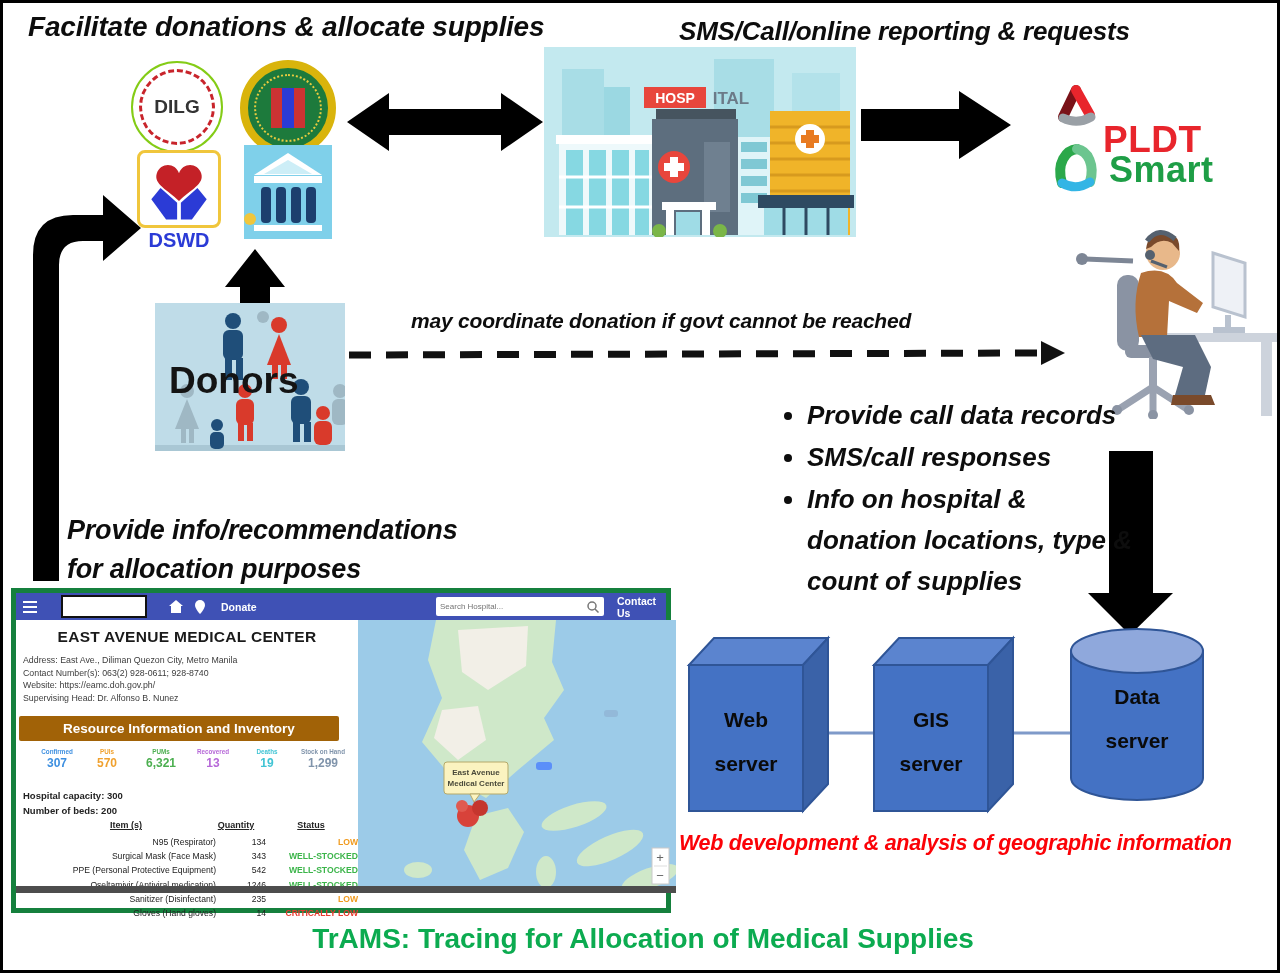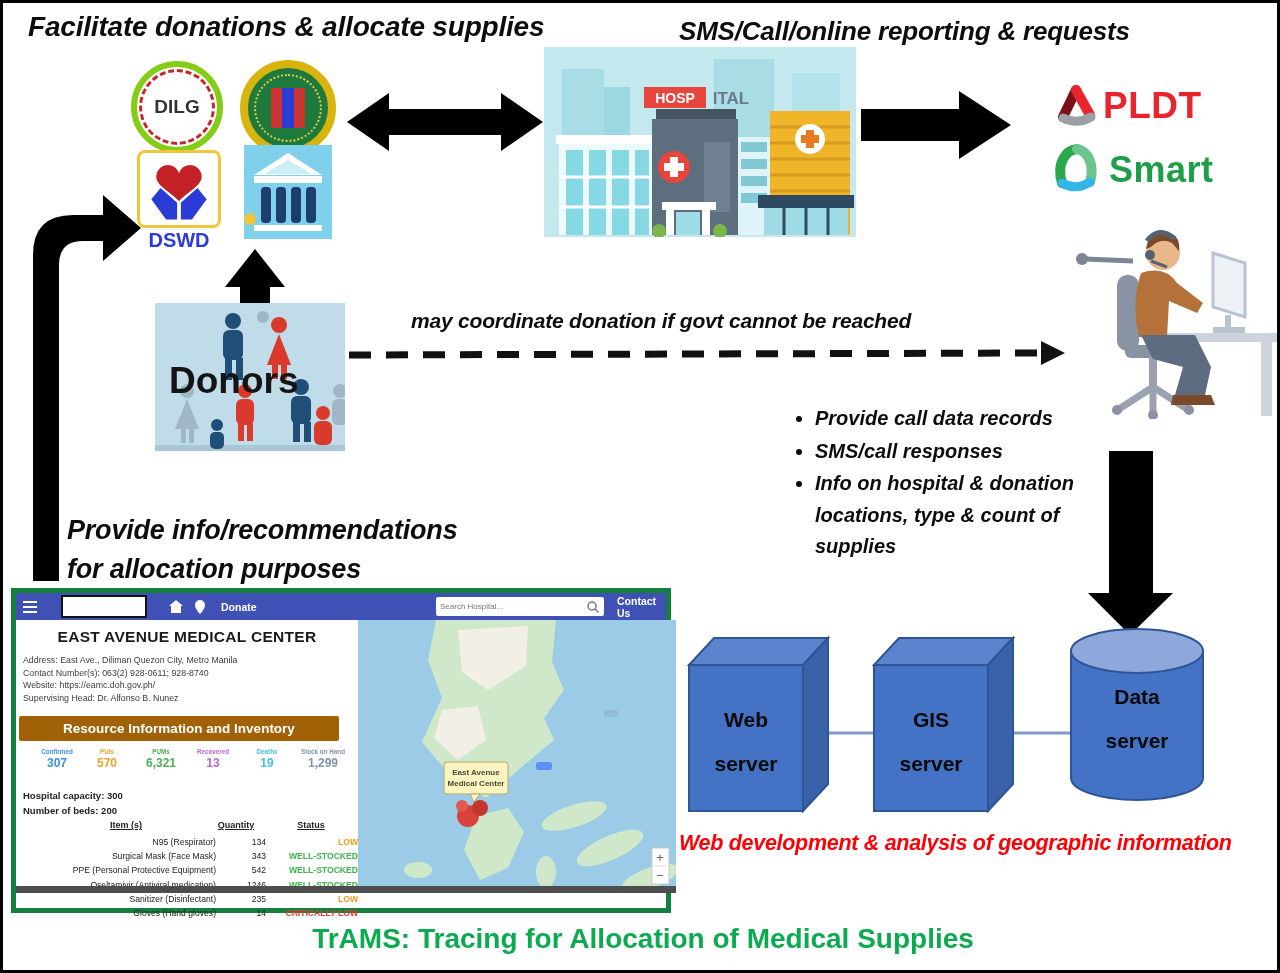--- a/index.html
+++ b/index.html
@@ -6,32 +6,32 @@
   #stage{
     position:relative;width:1280px;height:973px;background:#ffffff;
     border:3px solid #000;box-sizing:border-box;overflow:hidden;
     font-family:"Liberation Sans", sans-serif;color:#111;
   }
   .abs{position:absolute;}
   .hd{font-weight:bold;font-style:italic;color:#0d0d0d;letter-spacing:-0.2px;}
   svg text{font-family:"Liberation Sans", sans-serif;}
   
   .circle-logo{border-radius:50%;box-sizing:border-box;display:flex;align-items:center;justify-content:center;}
-  #dilg{width:92px;height:92px;border:6px solid #84cc16;background:#fff;}
+  #dilg{width:92px;height:92px;border:2px solid #84cc16;background:#fff;}
   #dilg .inner{width:70px;height:70px;border:3px dashed #c8242b;border-radius:50%;display:flex;align-items:center;justify-content:center;font-weight:bold;font-size:19px;color:#333;}
   #doh{width:96px;height:96px;border:8px solid #d9b40c;background:#1d7a3c;position:relative;}
   #doh .ring{position:absolute;inset:6px;border:2px dotted #e9cb3f;border-radius:50%;}
   #doh .emblem{width:34px;height:40px;display:flex;}
   #doh .emblem div{flex:1;}
   #dswd-box{width:84px;height:78px;background:#fff;border:3px solid #f0c63c;border-radius:8px;box-sizing:border-box;}
   .logo-caption{font-weight:bold;color:#2b3bd6;font-size:20px;text-align:center;}
-  #pldt-text{font-weight:bold;font-size:37px;color:#e8252c;letter-spacing:0.5px;}
+  #pldt-text{font-weight:bold;font-size:37px;color:#e8252c;letter-spacing:0.5px;margin-top:34px;}
   #smart-text{font-weight:bold;font-size:36px;color:#1e9e46;letter-spacing:0.5px;}
   
-  #bullets{width:330px;margin:16px;padding-left:28px;font-weight:bold;font-style:italic;font-size:20px;line-height:1.58;color:#0d0d0d;}
+  #bullets{width:330px;margin:8px;padding-left:28px;font-weight:bold;font-style:italic;font-size:26px;line-height:1.58;color:#0d0d0d;}
   #bullets li{margin-bottom:1px;}
   
   .server-label{font-weight:bold;font-size:21px;color:#0a0a0a;text-align:center;line-height:2.1;}
   
   #webapp{left:8px;top:585px;width:660px;height:325px;background:#fff;border:5px solid #15803d;box-sizing:border-box;}
   #navbar{position:absolute;left:0;top:0;width:100%;height:27px;background:#3f51b5;display:flex;align-items:center;}
   #navbar .white-box{width:82px;height:19px;background:#fff;border:2px solid #111;margin-left:24px;}
   #navbar .nav-text{color:#fff;font-size:10.5px;font-weight:bold;}
   #search-wrap{position:absolute;left:420px;top:4px;width:168px;height:19px;background:#fff;border-radius:2px;display:flex;align-items:center;}
   #search-input{border:none;outline:none;flex:1;font-size:8px;padding:0 4px;color:#444;background:transparent;}

